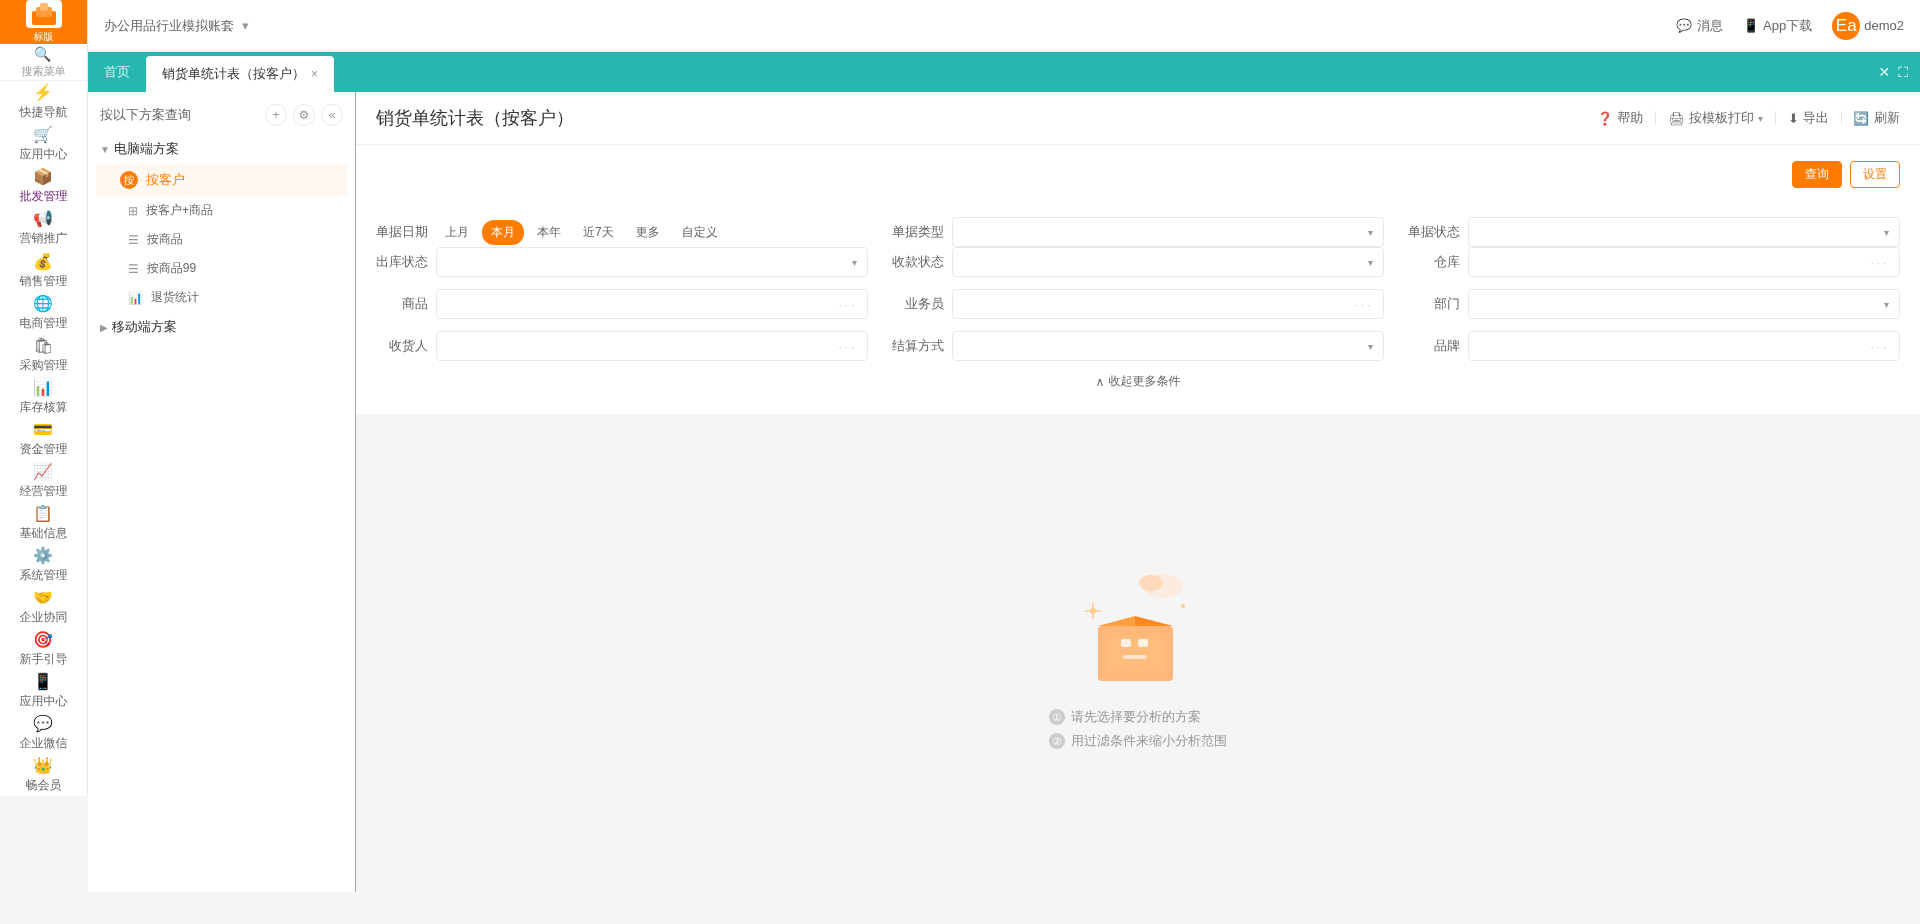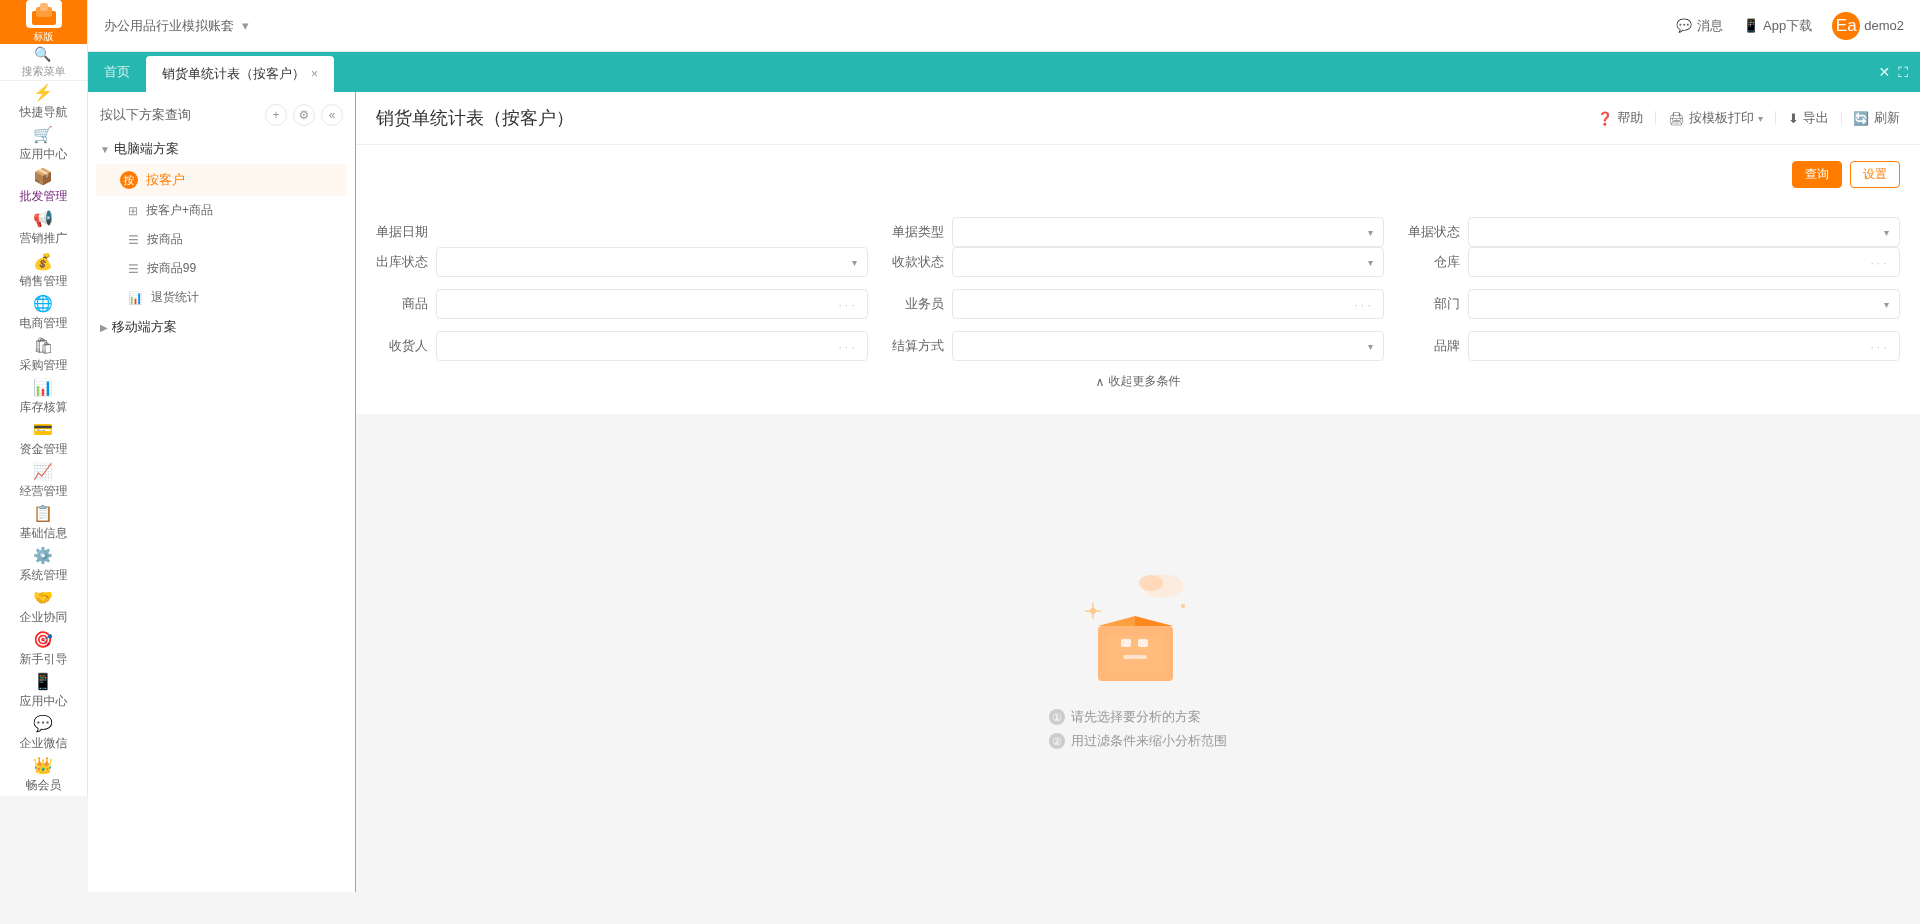--- a/index.html
+++ b/index.html
@@ -312,20 +312,30 @@
       <div class="filter-area">
 
         <div style="display:flex; justify-content:flex-end; gap:8px; margin-bottom:29px;">
           <button class="filter-btn primary">查询</button>
           <button class="filter-btn outline-orange">设置</button>
         </div>
 
         <div class="filter-row">
           <div class="filter-field">
             <span class="filter-label">单据日期</span>
+            <div class="filter-control">
+              <div class="filter-date-group">
+                <span class="date-btn">上月</span>
+                <span class="date-btn active">本月</span>
+                <span class="date-btn">本年</span>
+                <span class="date-btn">近7天</span>
+                <span class="date-btn">更多</span>
+                <span class="date-btn">自定义</span>
+              </div>
+            </div>
           </div>
           <div class="filter-field">
             <span class="filter-label">单据类型</span>
             <div class="filter-select">
               <span></span>
               <span class="chevron">▾</span>
             </div>
           </div>
           <div class="filter-field">
             <span class="filter-label">单据状态</span>

